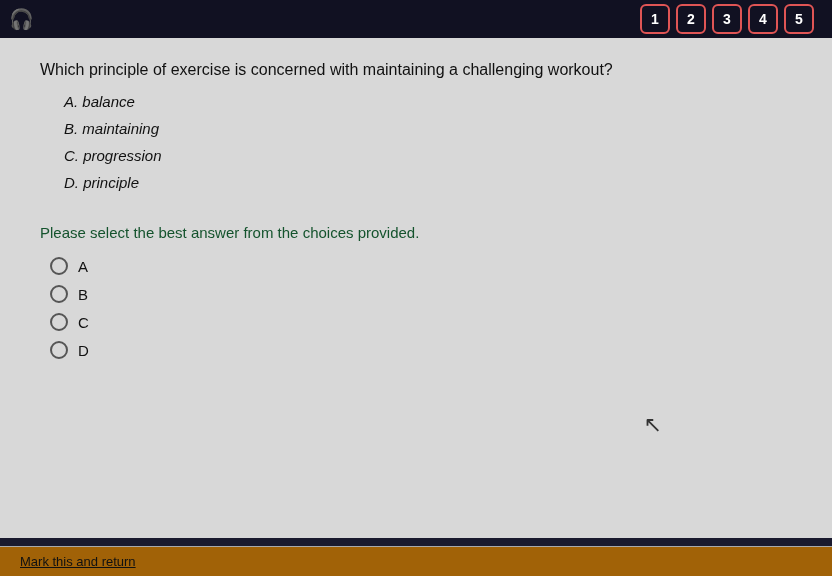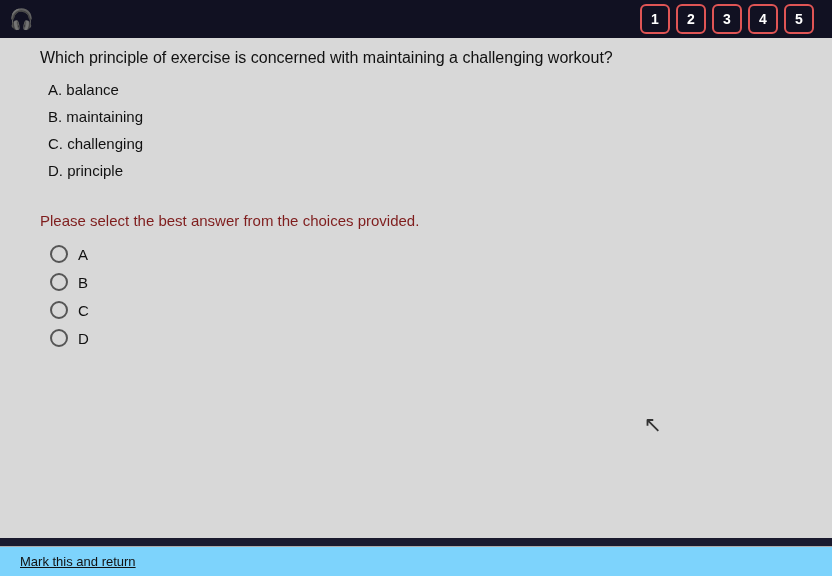--- a/index.html
+++ b/index.html
@@ -51,46 +51,47 @@
       display: flex;
       align-items: center;
       justify-content: center;
       cursor: pointer;
     }
 
     .main-content {
       width: 100%;
       background: #d8d8d8;
       min-height: 500px;
-      padding: 8px 40px 20px 40px;
+      padding: 20px 40px 20px 40px;
       position: relative;
     }
 
     .question-text {
       font-size: 16px;
       color: #111;
       font-weight: 500;
       line-height: 1.5;
       margin-bottom: 4px;
     }
 
     .choices-list {
-      margin: 6px 0 0 8px;
+      margin: 6px 0 0 24px;
       list-style: none;
+      font-style: italic;
     }
 
     .choices-list li {
       font-size: 15px;
       color: #111;
       line-height: 1.8;
     }
 
     .instruction-text {
       font-size: 15px;
-      color: #7f1d1d;
+      color: #14532d;
       margin: 28px 0 16px 0;
     }
 
     .radio-options {
       display: flex;
       flex-direction: column;
       gap: 10px;
       margin-left: 10px;
     }
 
@@ -114,21 +115,21 @@
       font-size: 15px;
       color: #111;
     }
 
     .bottom-bar {
       position: absolute;
       bottom: 0;
       left: 0;
       width: 100%;
       height: 30px;
-      background: #7dd3fc;
+      background: #a16207;
       border-top: 1px solid #aaa;
       display: flex;
       align-items: center;
       padding: 0 20px;
     }
 
     .mark-return-link {
       font-size: 13px;
       color: #111;
       text-decoration: underline;
@@ -165,21 +166,21 @@
     <li>
       <span>A. </span>
       <span>balance</span>
     </li>
     <li>
       <span>B. </span>
       <span>maintaining</span>
     </li>
     <li>
       <span>C. </span>
-      <span>challenging</span>
+      <span>progression</span>
     </li>
     <li>
       <span>D. </span>
       <span>principle</span>
     </li>
   </ul>
 
   <div class="instruction-text">Please select the best answer from the choices provided.</div>
 
   <div class="radio-options">

